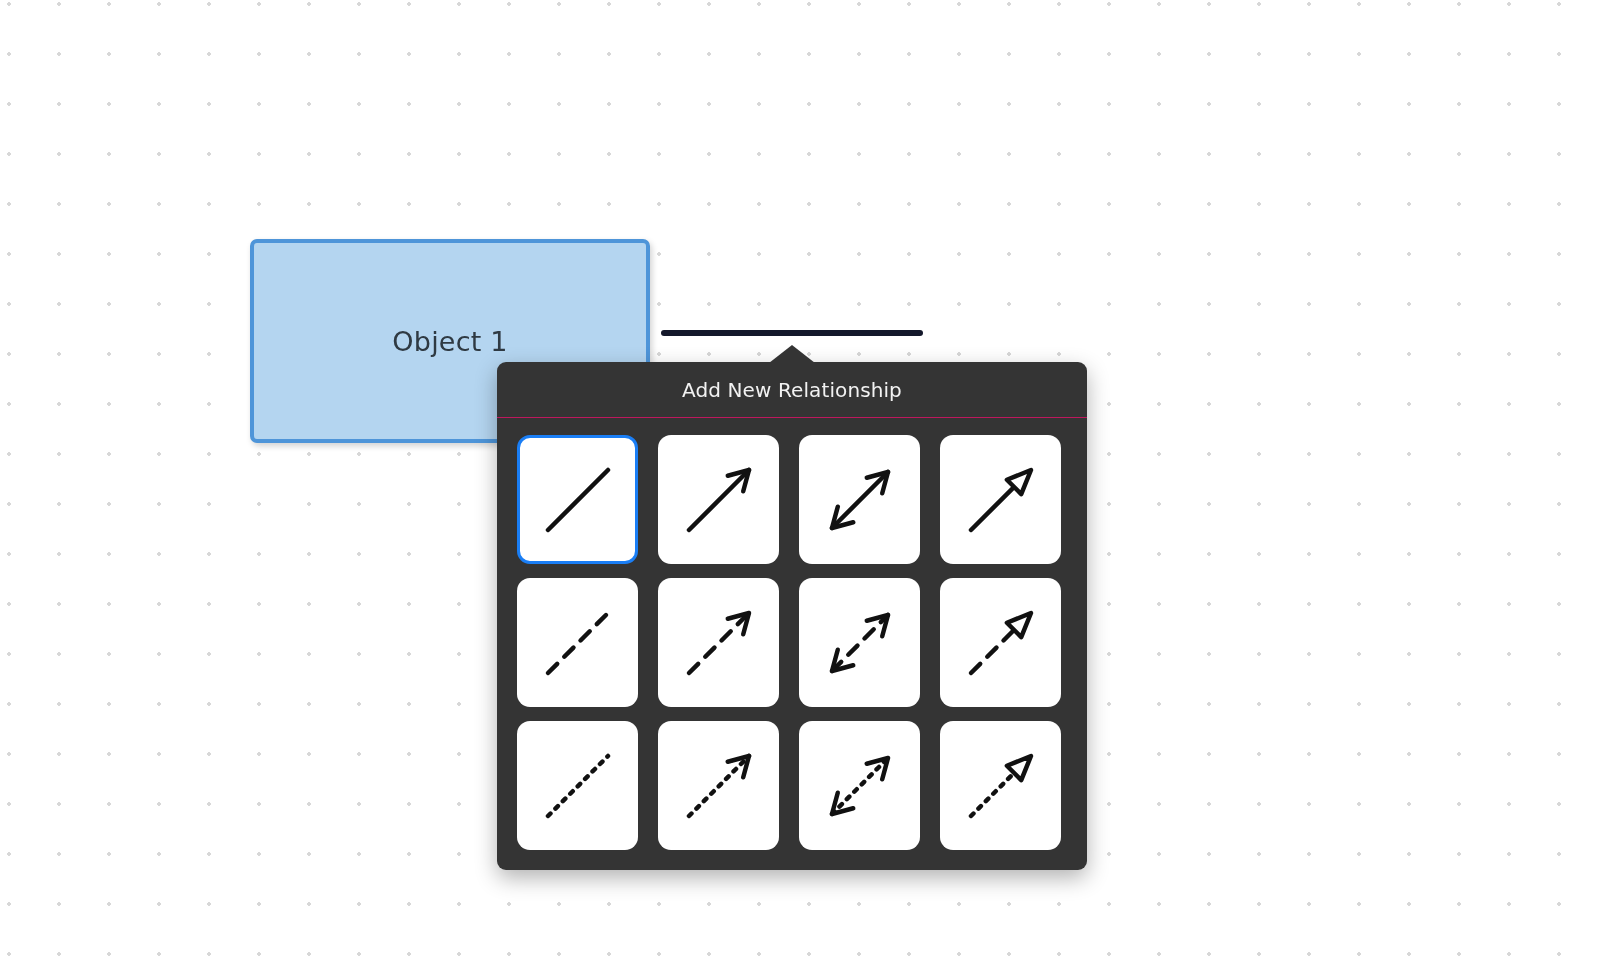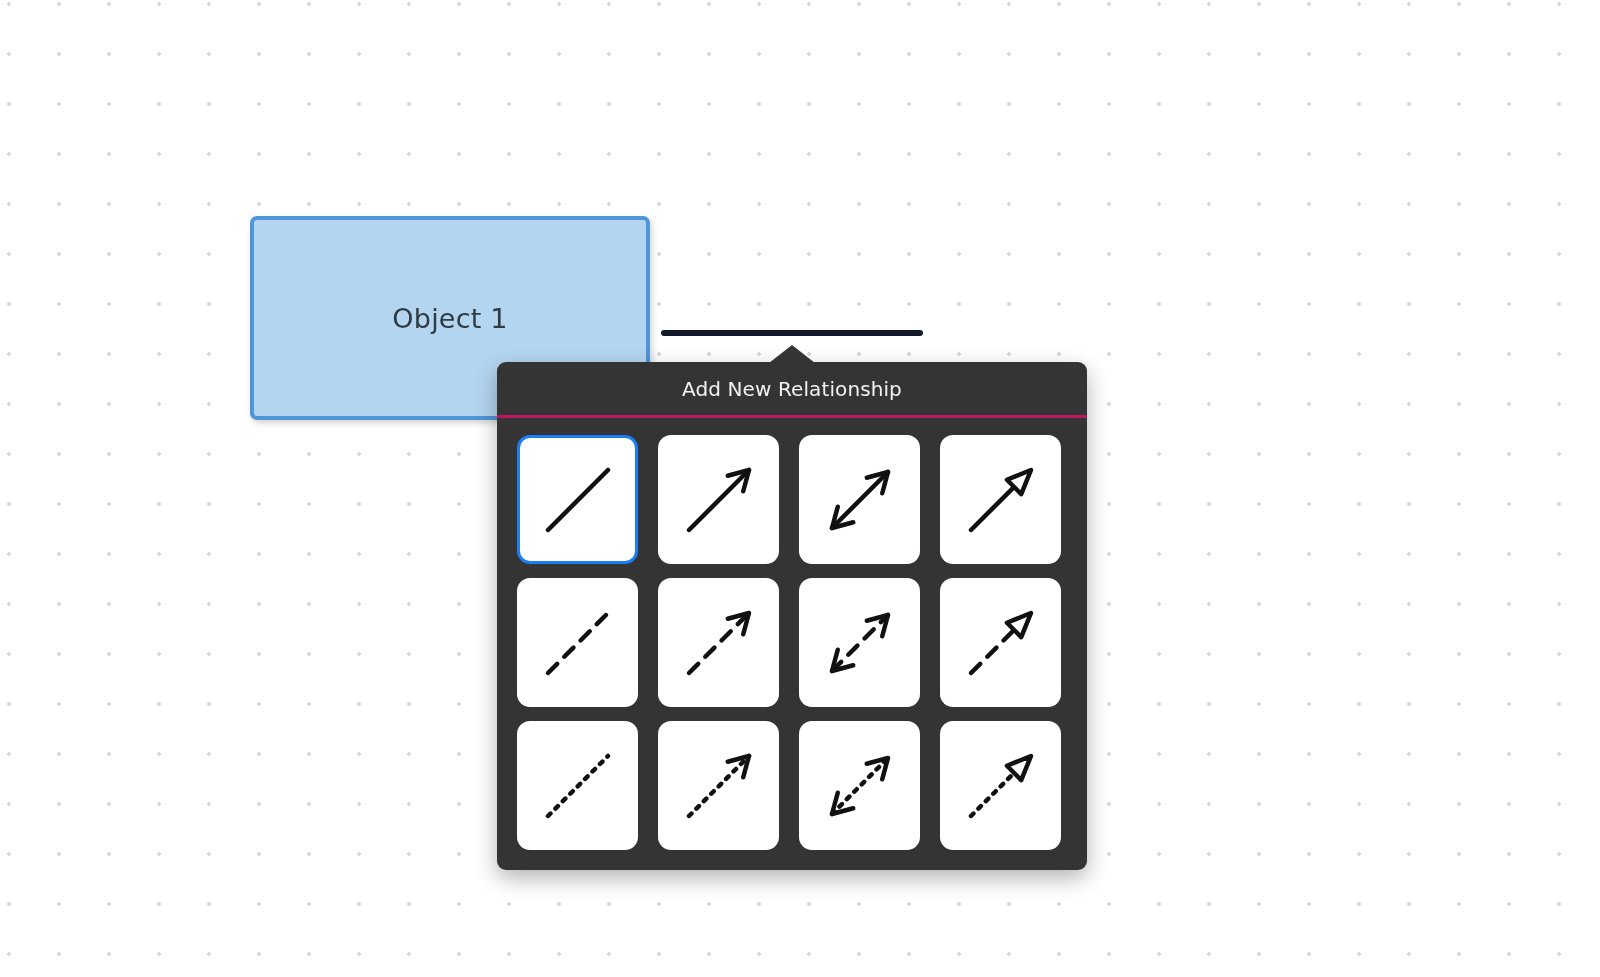--- a/index.html
+++ b/index.html
@@ -33,21 +33,21 @@
     display: flex;
     align-items: center;
     justify-content: center;
     font-size: 27px;
     color: #2f3a43;
     letter-spacing: 0.2px;
     box-shadow: 2px 3px 6px rgba(0,0,0,0.18);
   }
   #node-object-1 {
     left: 250px;
-    top: 216px;
+    top: 239px;
     width: 400px;
     height: 204px;
     background: #b4d5f0;
     border: 4px solid #4e95d9;
     border-radius: 7px;
     justify-content: center;
   }
   #node-object-2 {
     left: 935px;
     top: 232px;
@@ -88,21 +88,21 @@
     height: 0;
     border-left: 23px solid transparent;
     border-right: 23px solid transparent;
     border-bottom: 18px solid #343434;
   }
   #popup-header {
     height: 56px;
     display: flex;
     align-items: center;
     justify-content: center;
-    border-bottom: 3px solid #be185d;
+    border-bottom: 1px solid #be185d;
     box-sizing: border-box;
   }
   #popup-title {
     color: #f2f2f2;
     font-size: 20px;
     letter-spacing: 0.1px;
   }
 
   #popup-grid {
     padding: 17px 20px 20px 20px;

